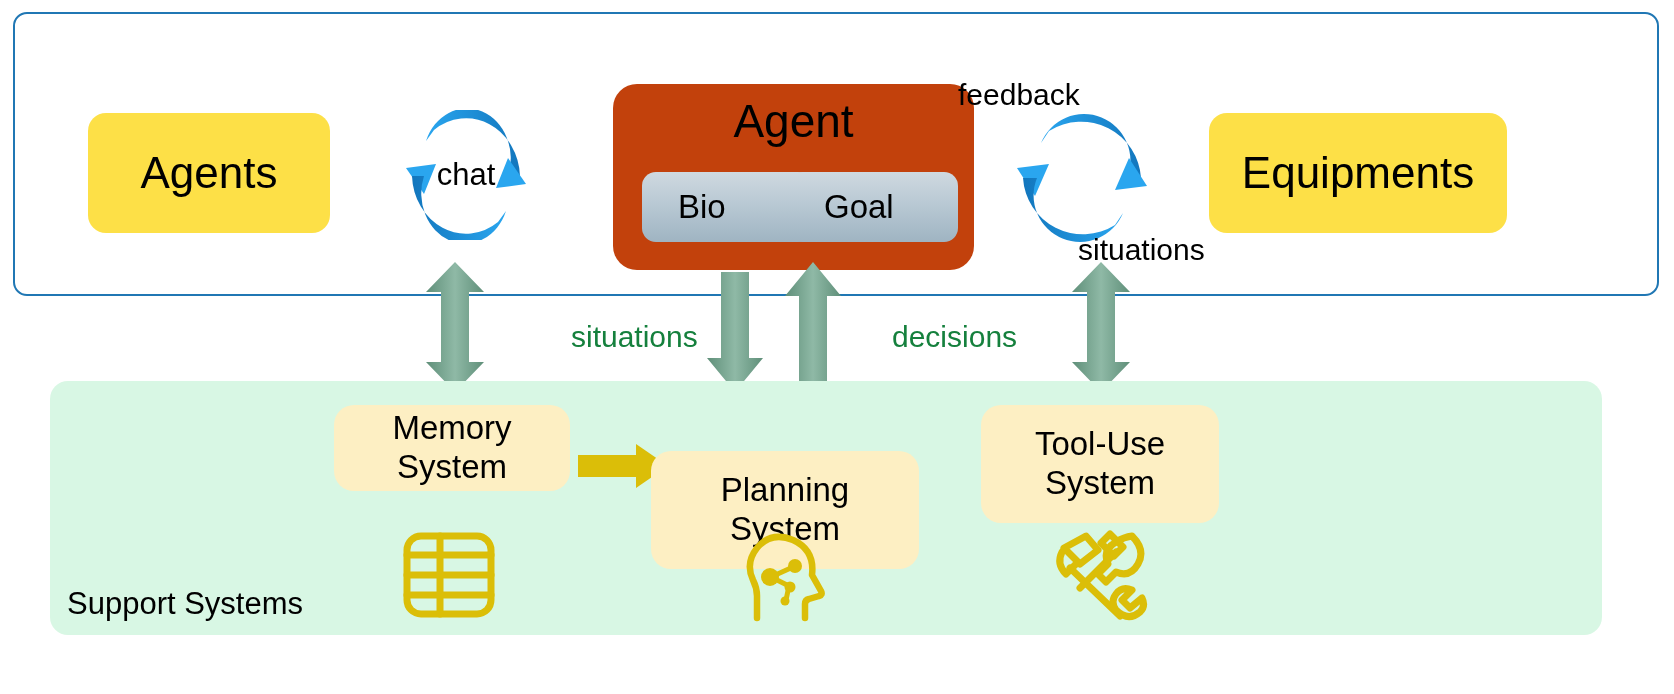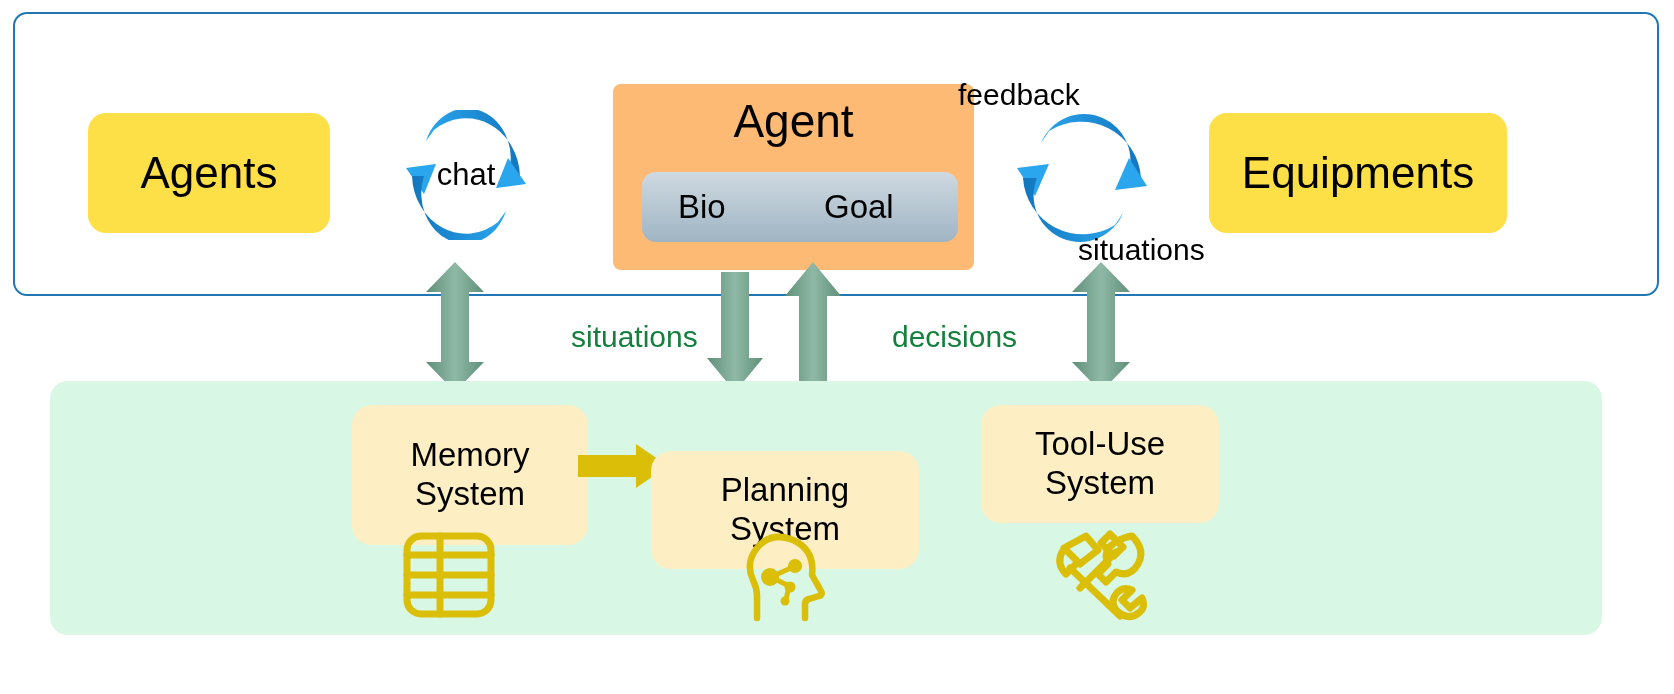--- a/index.html
+++ b/index.html
@@ -66,22 +66,22 @@
     font-size: 44px;
   }
 
   
   #agent-box {
     position: absolute;
     left: 613px;
     top: 84px;
     width: 361px;
     height: 186px;
-    background: #fdba74;
-    border-radius: 8px;
+    background: #c2410c;
+    border-radius: 24px;
   }
   #agent-label {
     position: absolute;
     left: 0;
     top: 10px;
     width: 100%;
     text-align: center;
     font-size: 46px;
     color: #000000;
   }
@@ -154,21 +154,21 @@
     border-radius: 20px;
     display: flex;
     flex-direction: column;
     align-items: center;
     justify-content: center;
     font-size: 33px;
     line-height: 1.18;
     color: #000000;
     text-align: center;
   }
-  #memory-box   { left: 334px; top: 405px; width: 236px; height: 140px; margin-left: 18px; }
+  #memory-box   { left: 334px; top: 405px; width: 236px; height: 86px; }
   #planning-box { left: 651px; top: 405px; width: 268px; height: 118px; margin-top: 46px; }
   #tooluse-box  { left: 981px; top: 405px; width: 238px; height: 118px; }
 
   
   #mem-plan-arrow {
     position: absolute;
     left: 578px;
     top: 444px;
     width: 90px;
     height: 44px;
@@ -313,20 +313,21 @@
         </linearGradient>
       </defs>
       <polygon fill="url(#sageV4)" points="31,0 60,30 45,30 45,100 60,100 31,130 2,100 17,100 17,30 2,30"></polygon>
     </svg>
   </div>
 
   <div class="flow-label" id="situations-label">situations</div>
   <div class="flow-label" id="decisions-label">decisions</div>
 
   <div id="support-panel"></div>
+  <div id="support-title">Support Systems</div>
 
   <div class="sys-box" id="memory-box">
     <span>Memory</span>
     <span>System</span>
   </div>
   <div class="gold-icon" id="memory-icon">
     <svg width="94" height="88" viewBox="0 0 94 88">
       <g fill="none" stroke="#dbbe08" stroke-width="7" stroke-linecap="round" stroke-linejoin="round">
         <rect x="5" y="5" width="84" height="78" rx="14"></rect>
         <line x1="5" y1="24" x2="89" y2="24"></line>

